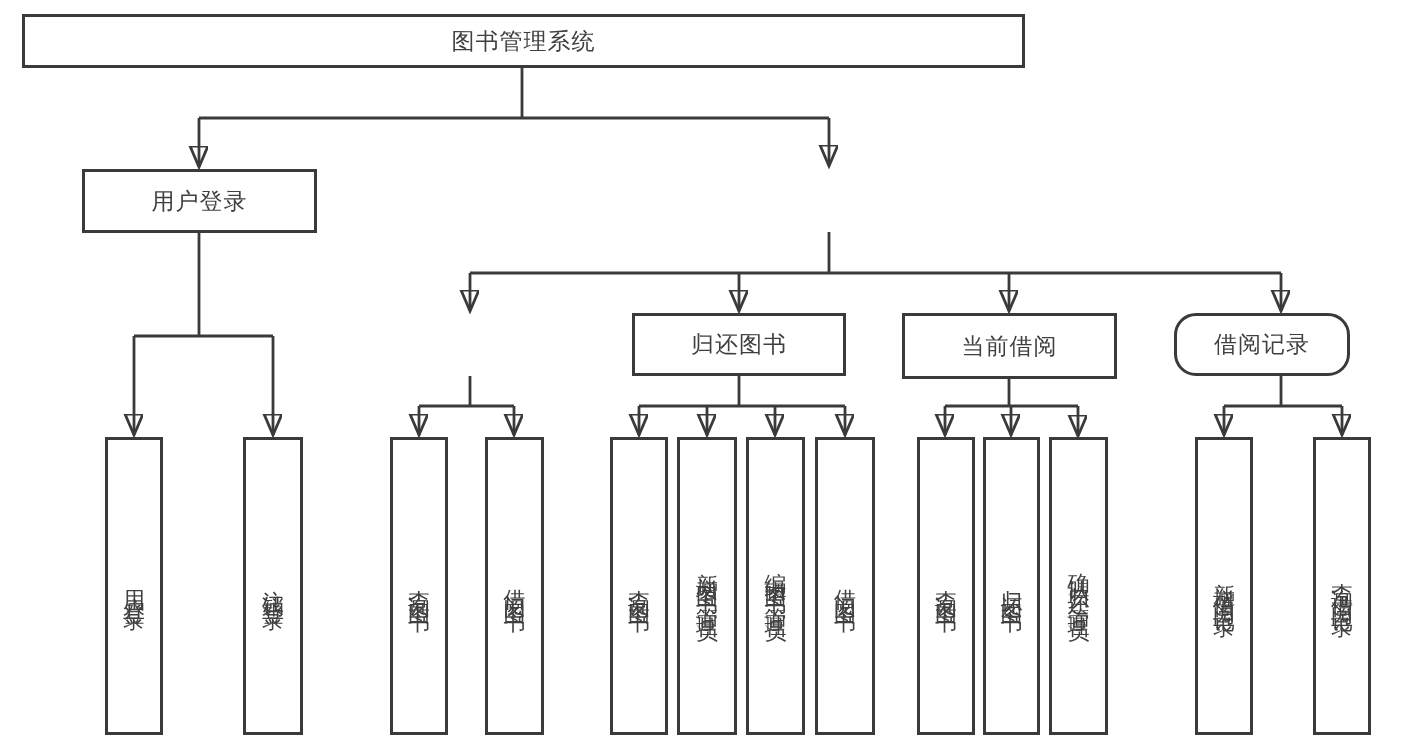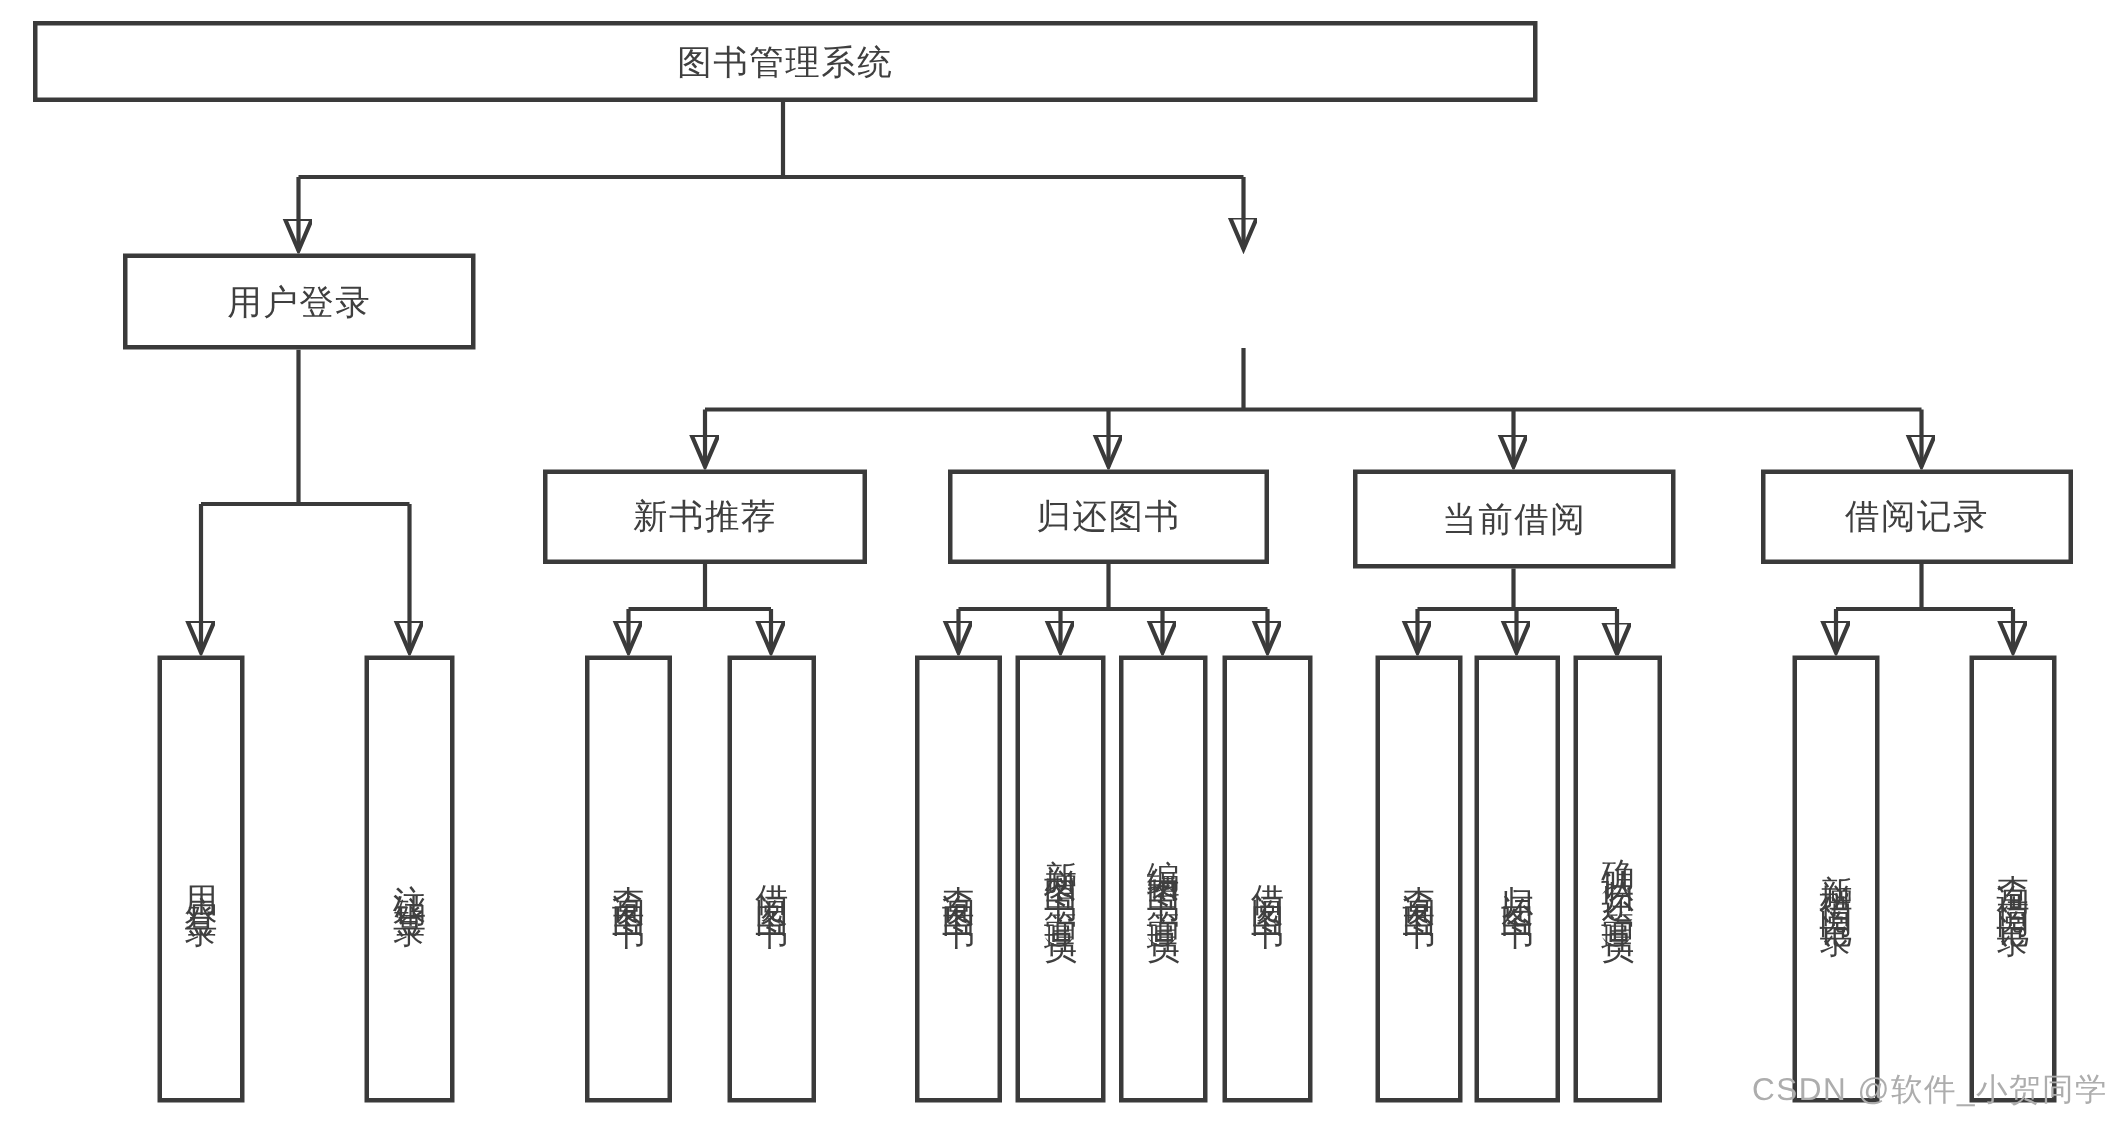--- a/index.html
+++ b/index.html
@@ -103,30 +103,27 @@
   </svg>
 
   <div class="node hnode root-node" style="left:22px; top:14px; width:1003px; height:54px;">
     <span>图书管理系统</span>
   </div>
 
   <div class="node hnode" style="left:82px; top:169px; width:235px; height:64px;">
     <span>用户登录</span>
   </div>
 
-  <div class="node hnode" style="left:362px; top:313px; width:216px; height:63px;">
-    <span>新书推荐</span>
-  </div>
   <div class="node hnode" style="left:632px; top:313px; width:214px; height:63px;">
     <span>归还图书</span>
   </div>
   <div class="node hnode" style="left:902px; top:313px; width:215px; height:66px;">
     <span>当前借阅</span>
   </div>
-  <div class="node hnode" style="left:1174px; top:313px; width:208px; height:63px;">
+  <div class="node hnode" style="left:1174px; top:313px; width:176px; height:63px;border-radius:22px;">
     <span>借阅记录</span>
   </div>
 
   <div class="node leaf" style="left:105px; width:58px;">
     <span class="vlabel">用户登录</span>
   </div>
   <div class="node leaf" style="left:243px; width:60px;">
     <span class="vlabel">注销登录</span>
   </div>
 
@@ -160,14 +157,13 @@
     <span class="vlabel">确认归还（管理员）</span>
   </div>
 
   <div class="node leaf" style="left:1195px; width:58px;">
     <span class="vlabel">新增借阅记录</span>
   </div>
   <div class="node leaf" style="left:1313px; width:58px;">
     <span class="vlabel">查询借阅记录</span>
   </div>
 
-  <div class="watermark">CSDN @软件_小贺同学</div>
 </div>
 
 </body></html>

